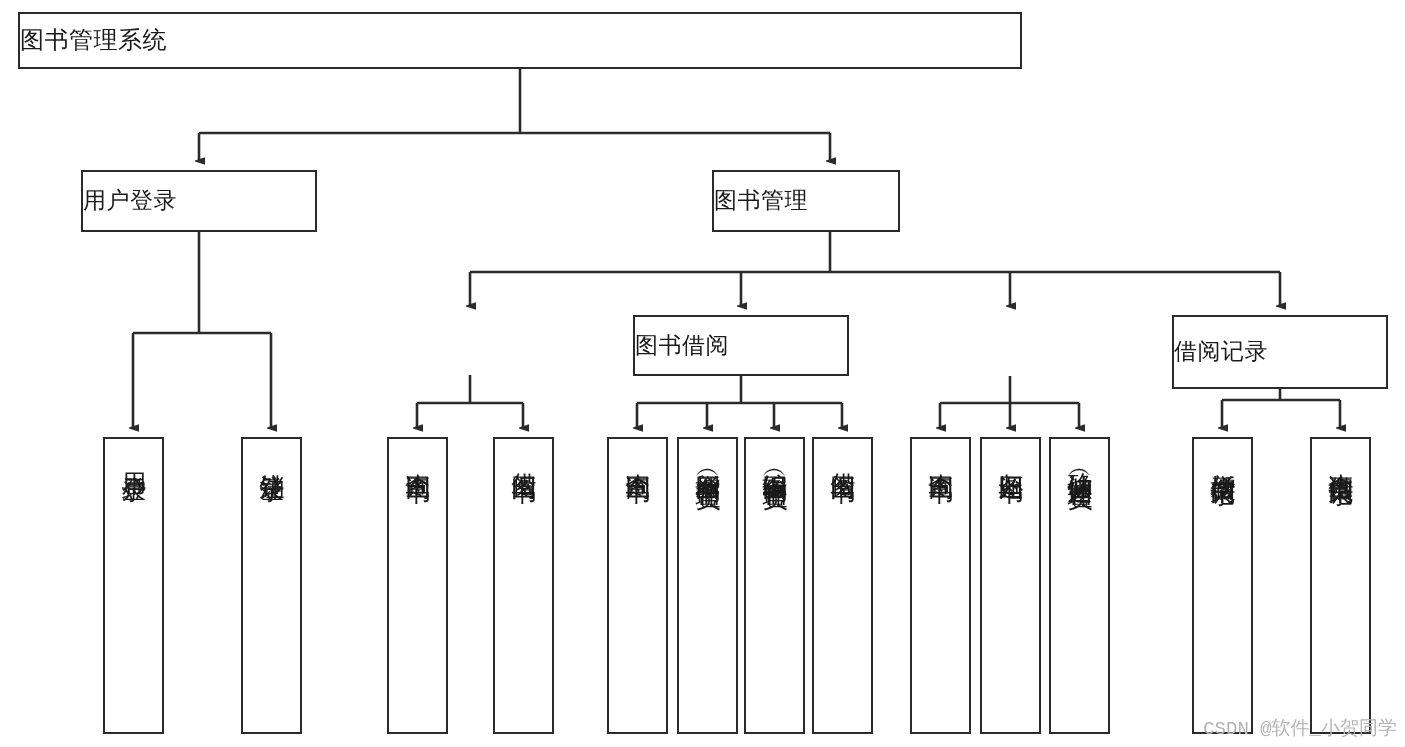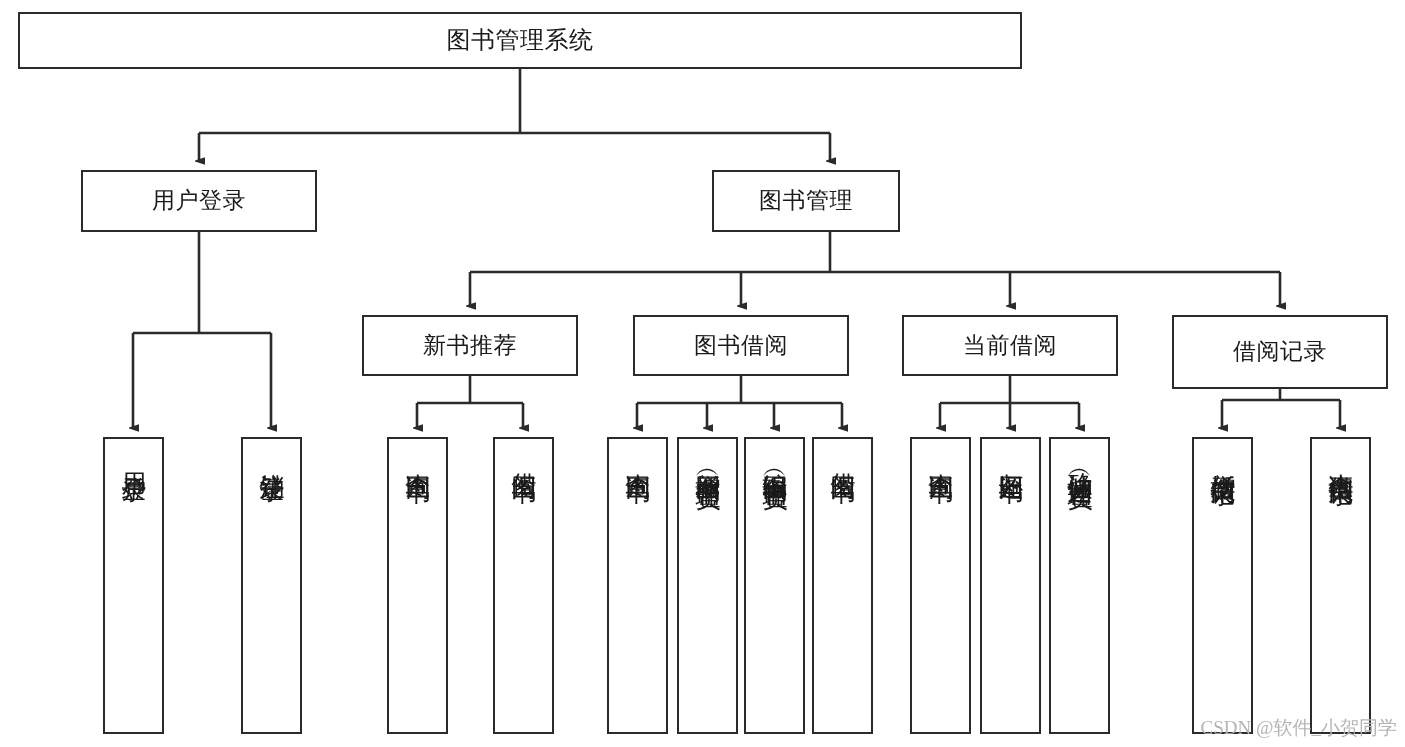--- a/index.html
+++ b/index.html
@@ -28,21 +28,21 @@
     height: 747px;
     pointer-events: none;
   }
   .node {
     position: absolute;
     box-sizing: border-box;
     background: #ffffff;
     border: 2px solid #2b2b2b;
     display: flex;
     align-items: center;
-    justify-content: center;
+    justify-content: flex-start;
     color: #1a1a1a;
   }
   .node-label {
     display: block;
     text-align: center;
     letter-spacing: 0.5px;
   }
   .node.horizontal .node-label {
     font-size: 23px;
     line-height: 1.1;
@@ -64,21 +64,21 @@
     letter-spacing: 2px;
     white-space: nowrap;
   }
   #watermark {
     position: absolute;
     right: 8px;
     bottom: 6px;
     font-size: 19px;
     color: #b4b4b4;
     white-space: nowrap;
-    font-family: Liberation Serif, serif;
+    font-family: Liberation Mono, monospace;
   }
 </style>
 </head>
 <body>
 
 <div id="diagram">
 
   <svg id="edges" viewBox="0 0 1405 747">
     <defs>
       <marker id="arrow" markerWidth="10" markerHeight="10" refX="4.2" refY="6.2" orient="auto" markerUnits="userSpaceOnUse">
@@ -136,31 +136,25 @@
   </div>
 
   <div class="node horizontal" style="left:81px; top:170px; width:236px; height:62px;">
     <span class="node-label">用户登录</span>
   </div>
 
   <div class="node horizontal" style="left:712px; top:170px; width:188px; height:62px;">
     <span class="node-label">图书管理</span>
   </div>
 
-  <div class="node horizontal" style="left:362px; top:315px; width:216px; height:61px;">
-    <span class="node-label">新书推荐</span>
-  </div>
 
   <div class="node horizontal" style="left:633px; top:315px; width:216px; height:61px;font-family:Liberation Serif, serif;">
     <span class="node-label">图书借阅</span>
   </div>
 
-  <div class="node horizontal" style="left:902px; top:315px; width:216px; height:61px;">
-    <span class="node-label">当前借阅</span>
-  </div>
 
   <div class="node horizontal" style="left:1172px; top:315px; width:216px; height:74px;">
     <span class="node-label">借阅记录</span>
   </div>
 
   <div class="node vertical" style="left:103px; top:437px; width:61px; height:297px;">
     <span class="node-label">用户登录</span>
   </div>
 
   <div class="node vertical" style="left:241px; top:437px; width:61px; height:297px;">

